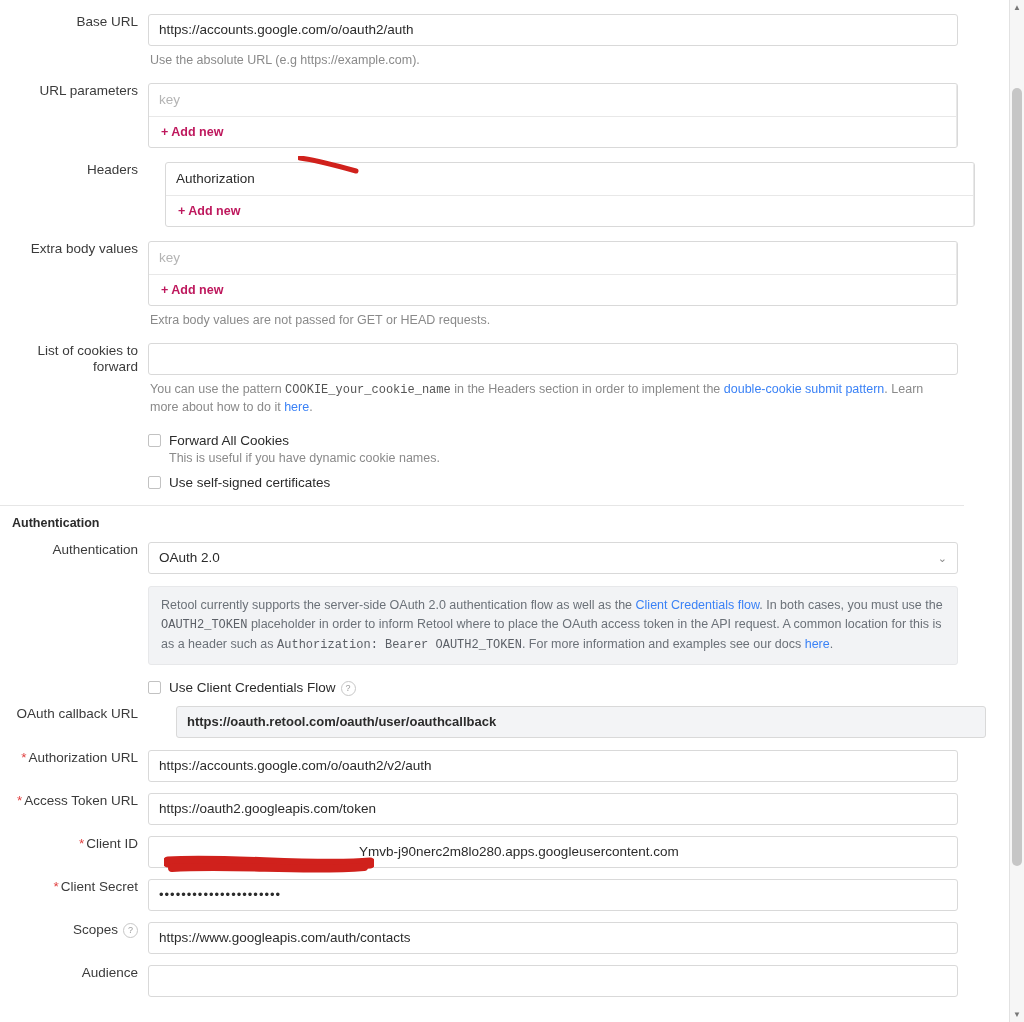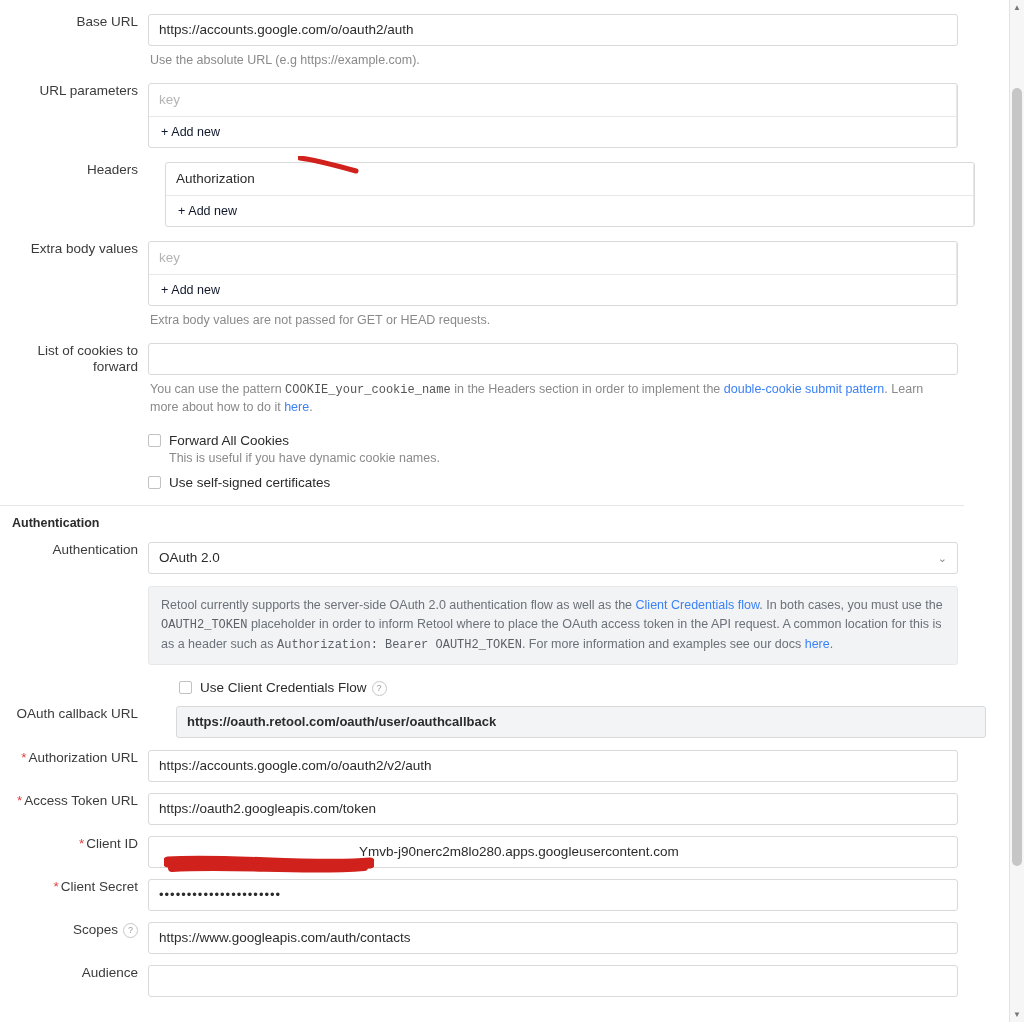--- a/index.html
+++ b/index.html
@@ -130,22 +130,23 @@
     font-size: 15px;
     color: #8a8a8a;
     line-height: 31px;
     cursor: pointer;
   }
   .kv-add {
     height: 30px;
     line-height: 30px;
     padding-left: 12px;
     font-size: 12.5px;
-    color: #0f172a;
+    color: #be185d;
     cursor: pointer;
+    font-weight: bold;
   }
   .kv-add .plus { margin-right: 3px; }
   .checkline {
     display: flex;
     align-items: flex-start;
     margin-top: 2px;
   }
   .cbox {
     width: 13px;
     height: 13px;
@@ -402,21 +403,21 @@
           <span>Retool currently supports the server-side OAuth 2.0 authentication flow as well as the</span>
           <a href="#">Client Credentials flow</a><span>. In both cases, you must use the</span>
           <code>OAUTH2_TOKEN</code>
           <span>placeholder in order to inform Retool where to place the OAuth access token in the API request. A common location for this is as a header such as</span>
           <code>Authorization: Bearer OAUTH2_TOKEN</code><span>. For more information and examples see our docs</span>
           <a href="#">here</a><span>.</span>
         </div>
       </div>
     </div>
 
-    <div class="row" style="margin-top:12px;padding-left:31px;">
+    <div class="row" style="margin-top:12px;">
       <div class="label"></div>
       <div class="field">
         <div class="checkline">
           <div class="cbox"></div>
           <div class="cb-label"><span>Use Client Credentials Flow</span><span class="qmark">?</span></div>
         </div>
       </div>
     </div>
 
     <div class="row" style="margin-top:10px;">

